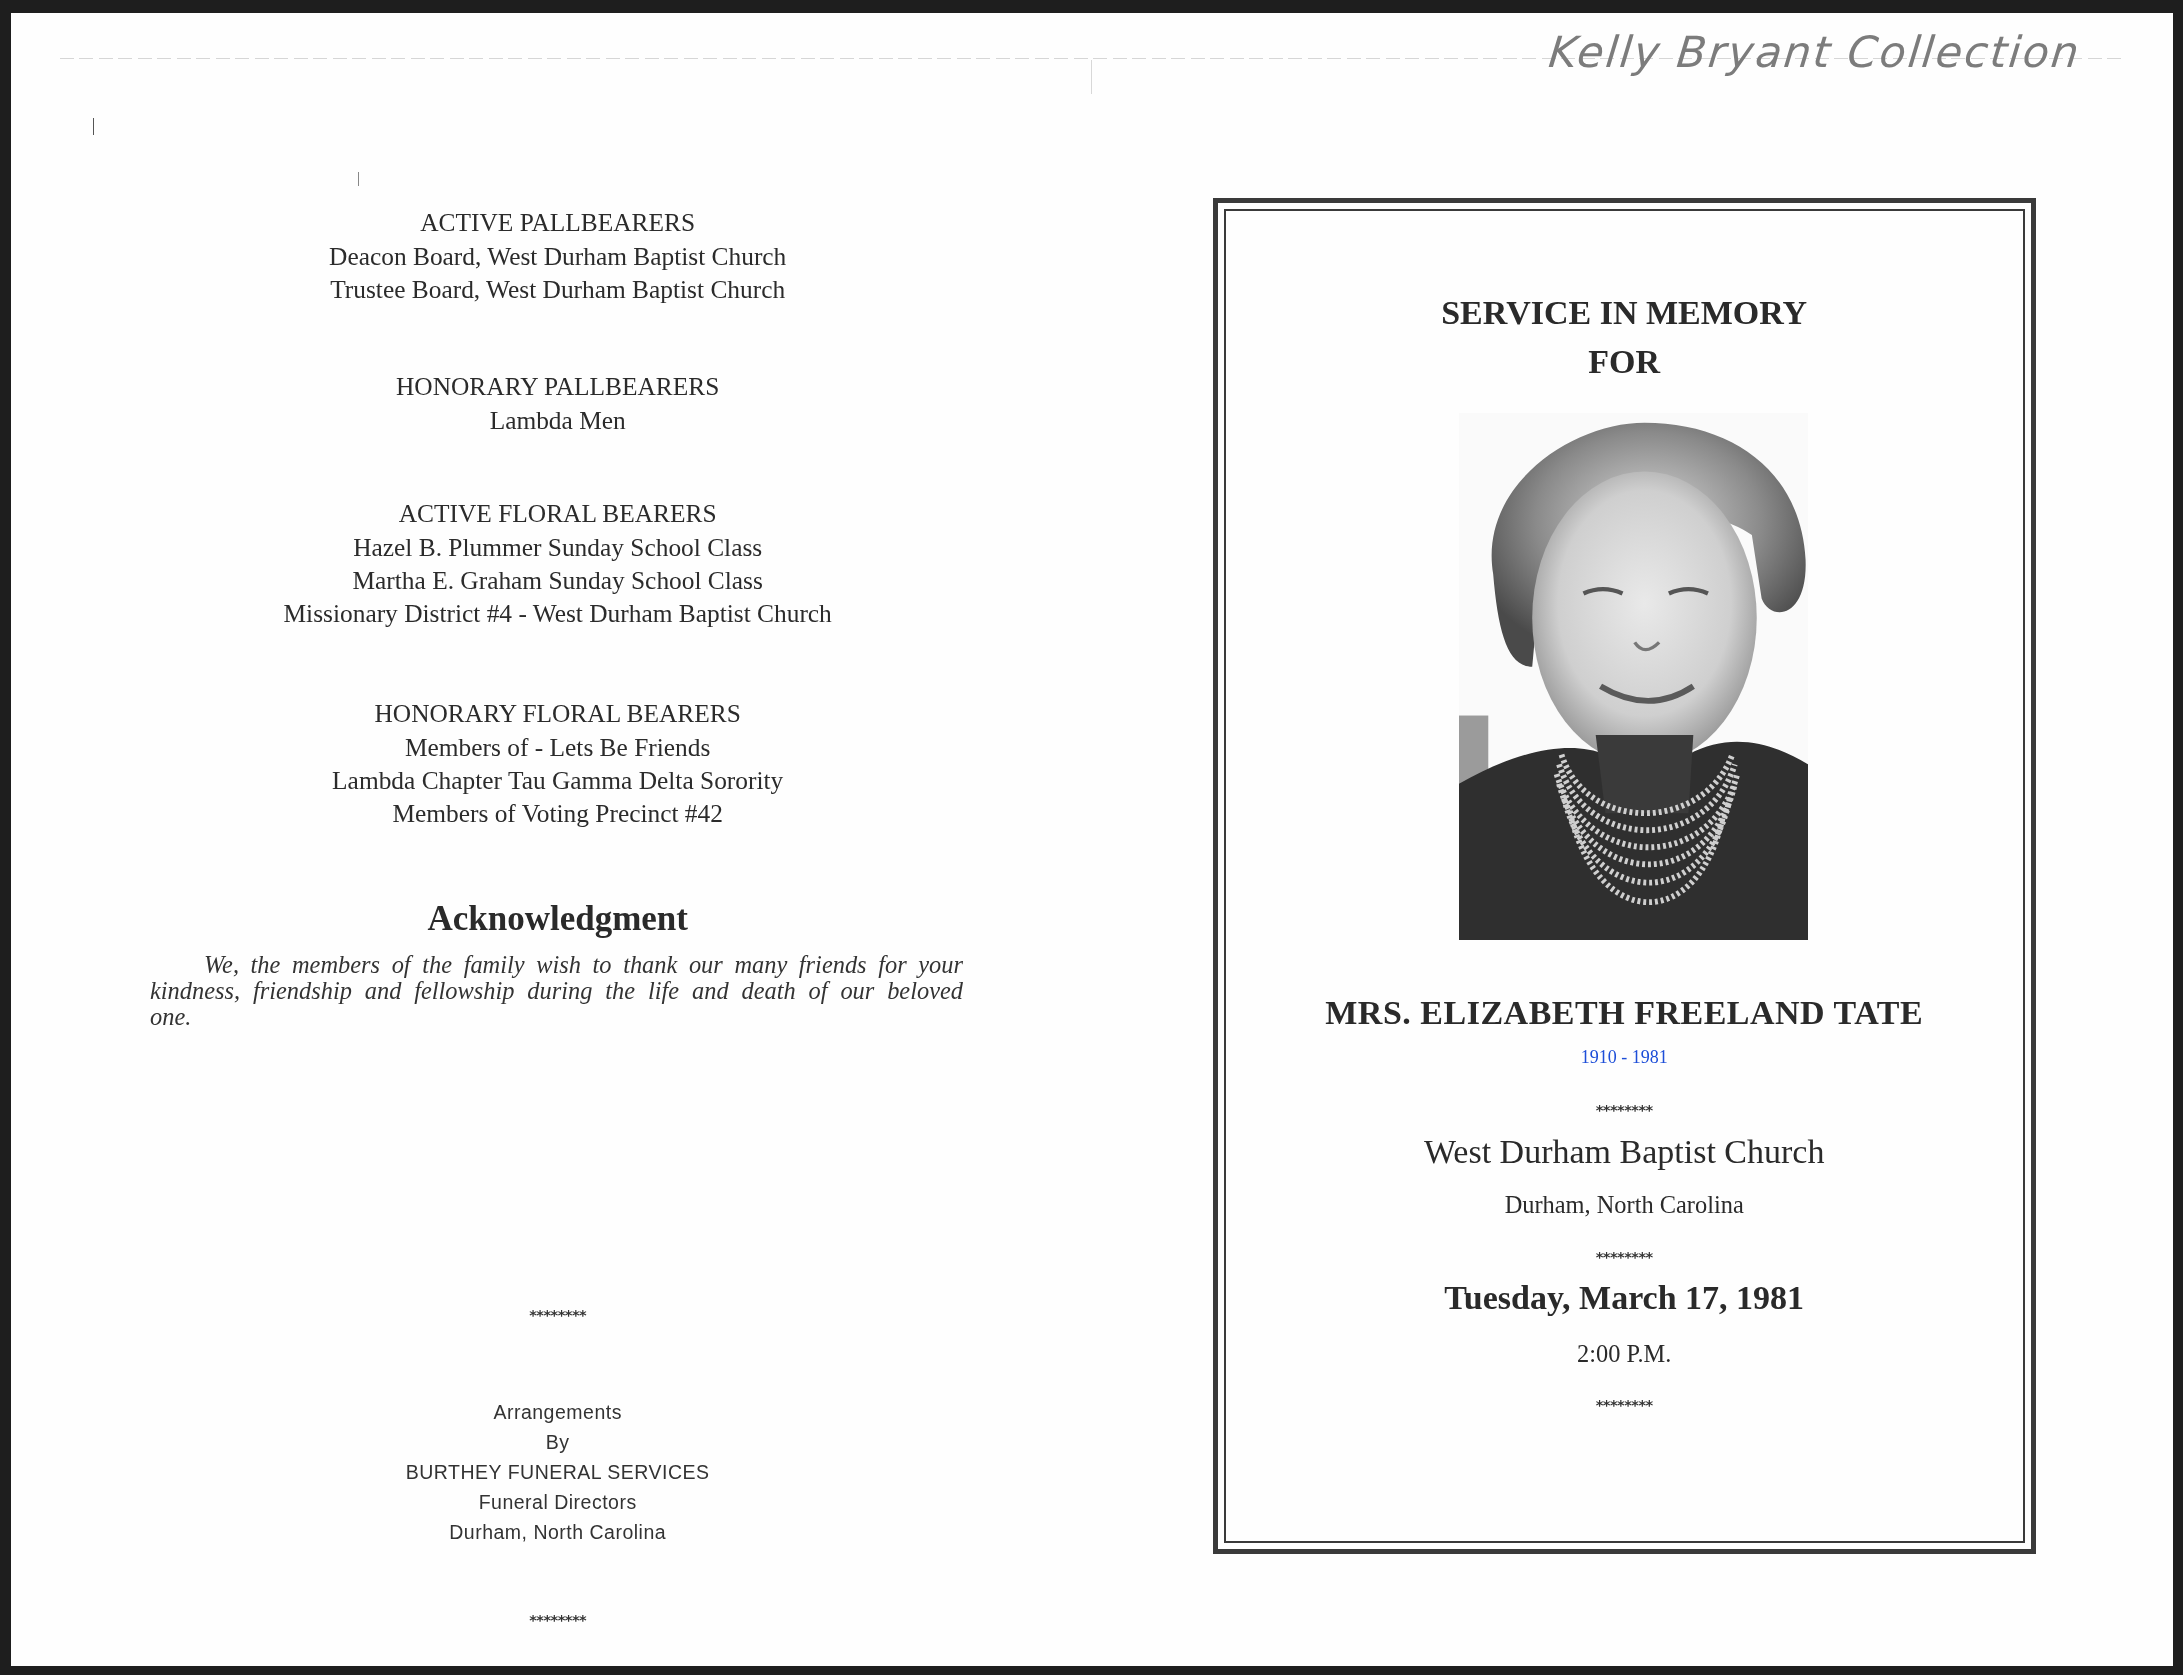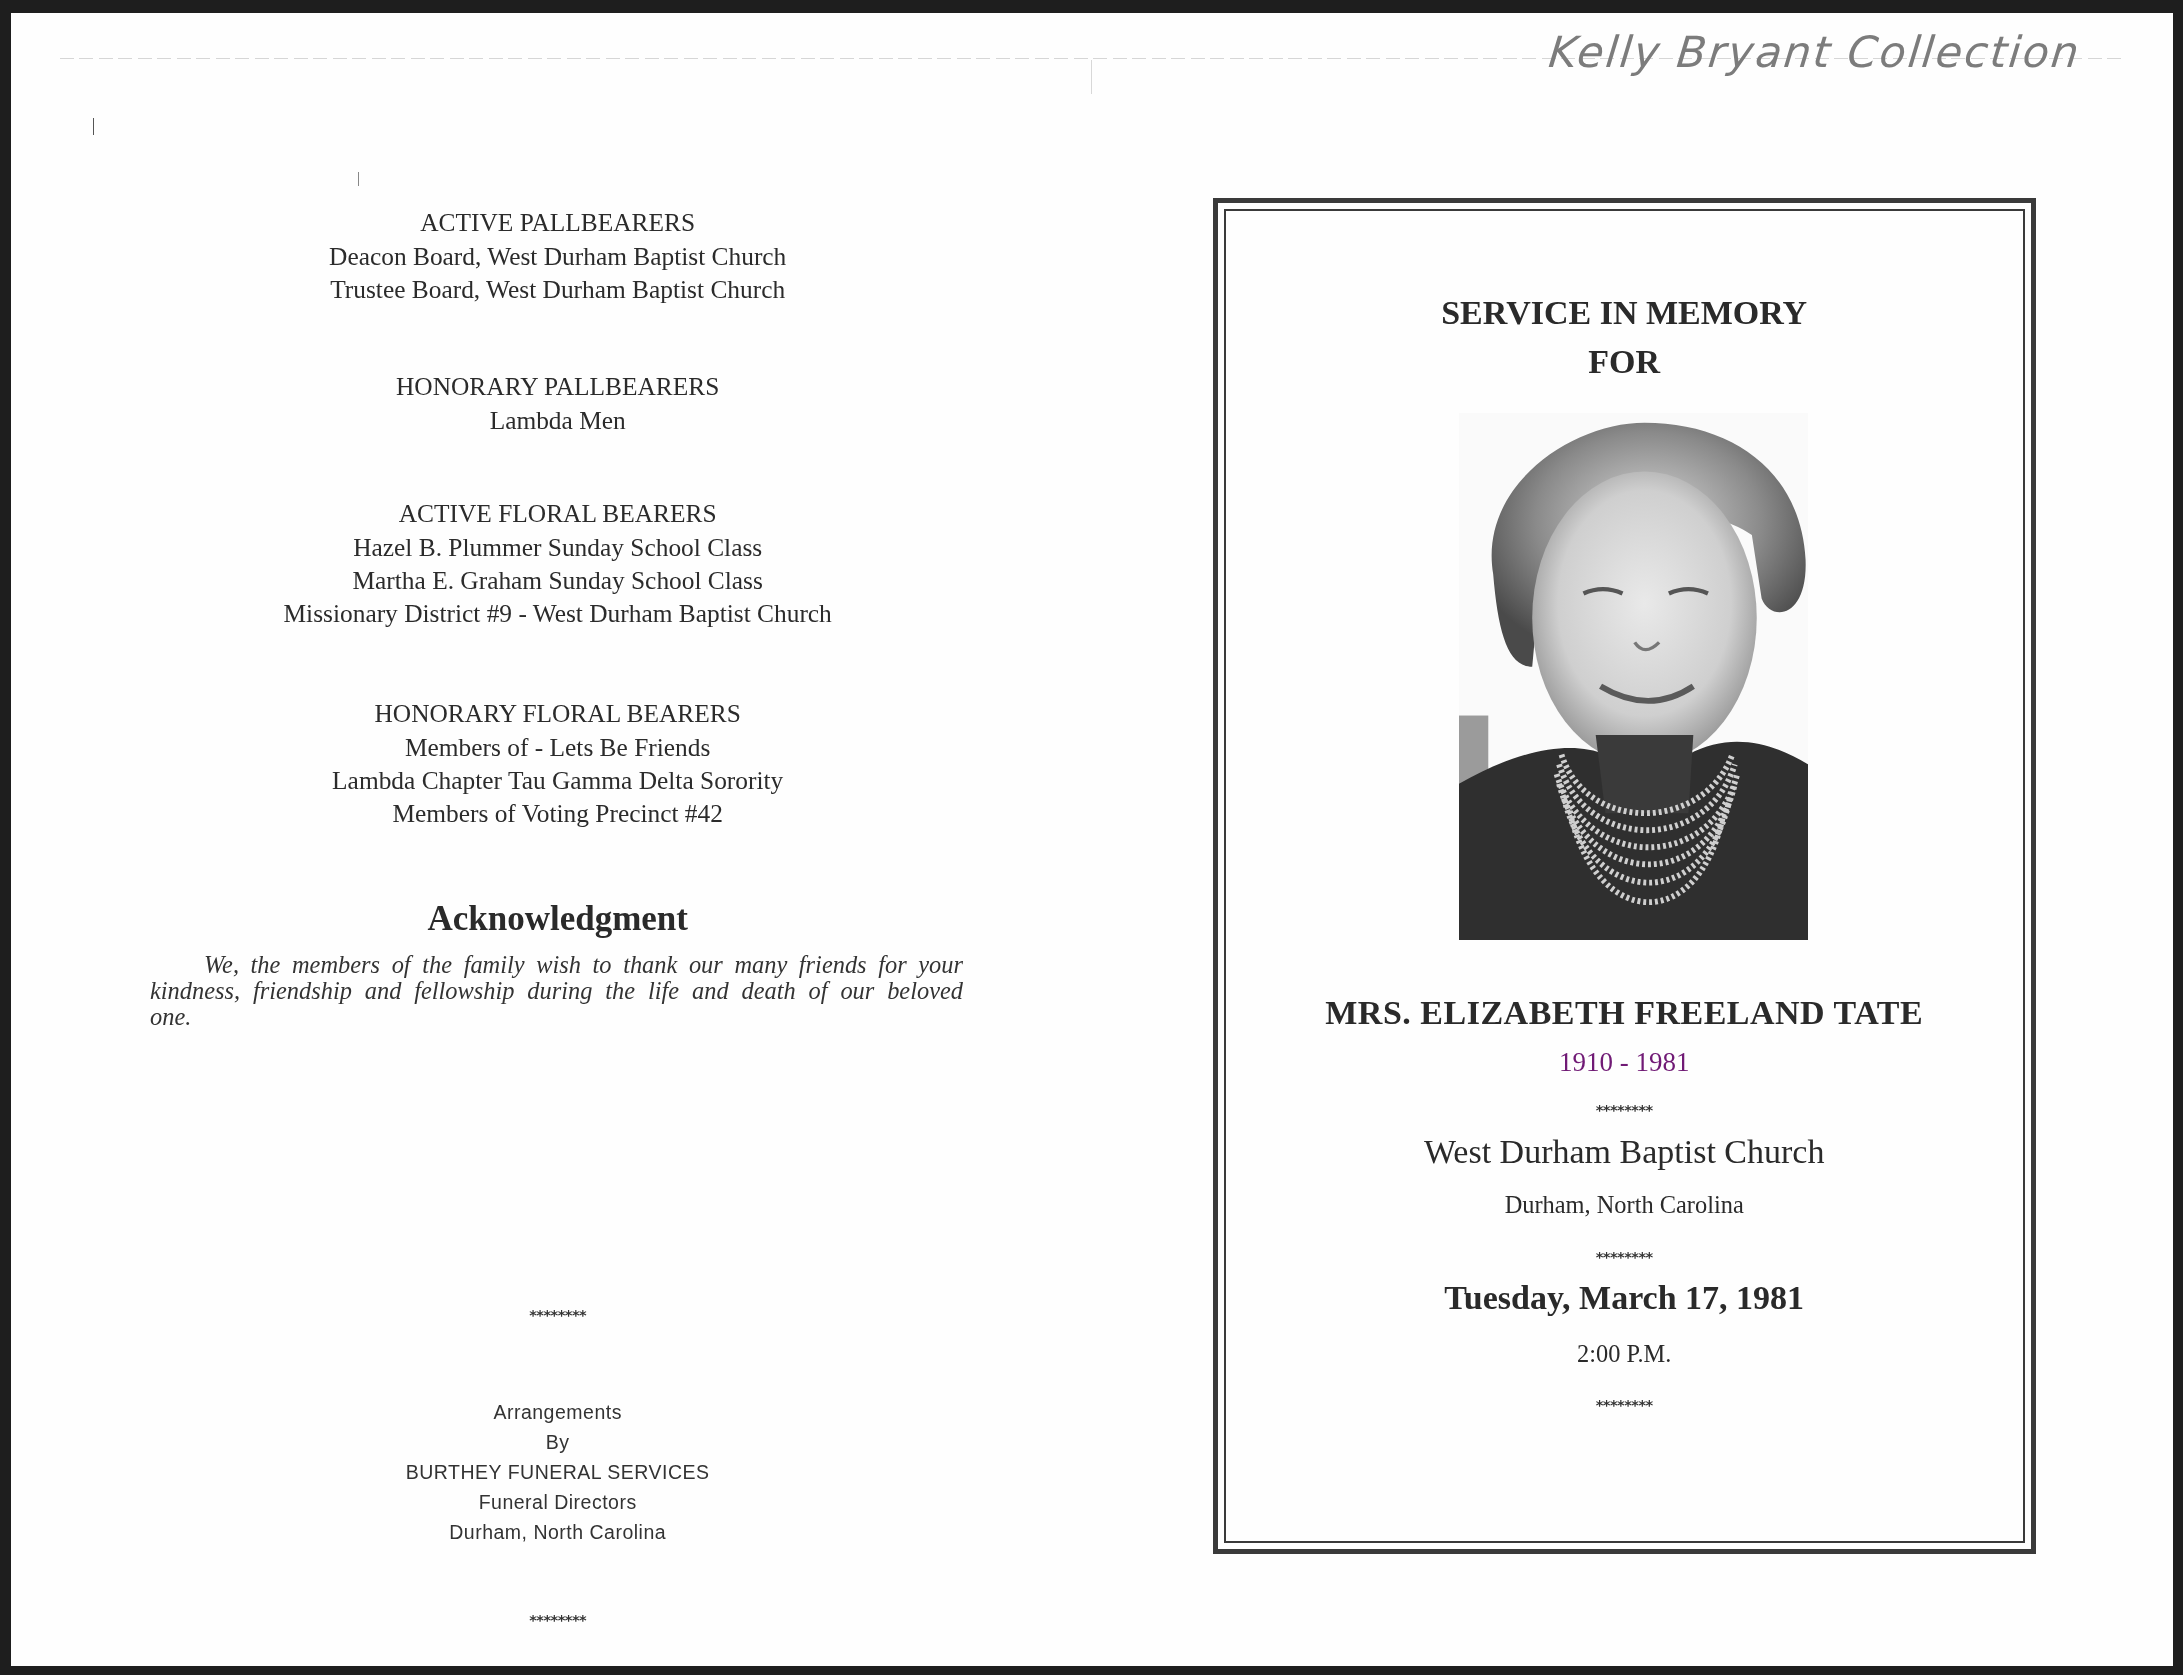--- a/index.html
+++ b/index.html
@@ -89,21 +89,21 @@
   }
   .portrait {
     position: absolute; left: 241px; top: 210px; width: 349px; height: 527px;
   }
   .deceased-name {
     position: absolute; top: 791px; left: 0; width: 100%;
     font-size: 34px; font-weight: bold; color: #2a2a2a; letter-spacing: 0.5px;
   }
   .years {
     position: absolute; top: 844px; left: 0; width: 100%;
-    font-size: 27px; color: #701a75;
+    font-size: 18px; color: #1d4ed8;
   }
   .stars-r1 { position: absolute; top: 898px; left: 0; width: 100%; }
   .church {
     position: absolute; top: 930px; left: 0; width: 100%;
     font-size: 34px; font-weight: normal; color: #2a2a2a;
   }
   .location {
     position: absolute; top: 988px; left: 0; width: 100%;
     font-size: 24.4px; color: #2a2a2a;
   }
@@ -144,21 +144,21 @@
 
     <div class="section s2">
       <div class="section-heading">HONORARY PALLBEARERS</div>
       <div class="section-line">Lambda Men</div>
     </div>
 
     <div class="section s3">
       <div class="section-heading">ACTIVE FLORAL BEARERS</div>
       <div class="section-line">Hazel B. Plummer Sunday School Class</div>
       <div class="section-line">Martha E. Graham Sunday School Class</div>
-      <div class="section-line">Missionary District #9 - West Durham Baptist Church</div>
+      <div class="section-line">Missionary District #4 - West Durham Baptist Church</div>
     </div>
 
     <div class="section s4">
       <div class="section-heading">HONORARY FLORAL BEARERS</div>
       <div class="section-line">Members of - Lets Be Friends</div>
       <div class="section-line">Lambda Chapter Tau Gamma Delta Sorority</div>
       <div class="section-line">Members of Voting Precinct #42</div>
     </div>
 
     <div class="ack-title">Acknowledgment</div>

